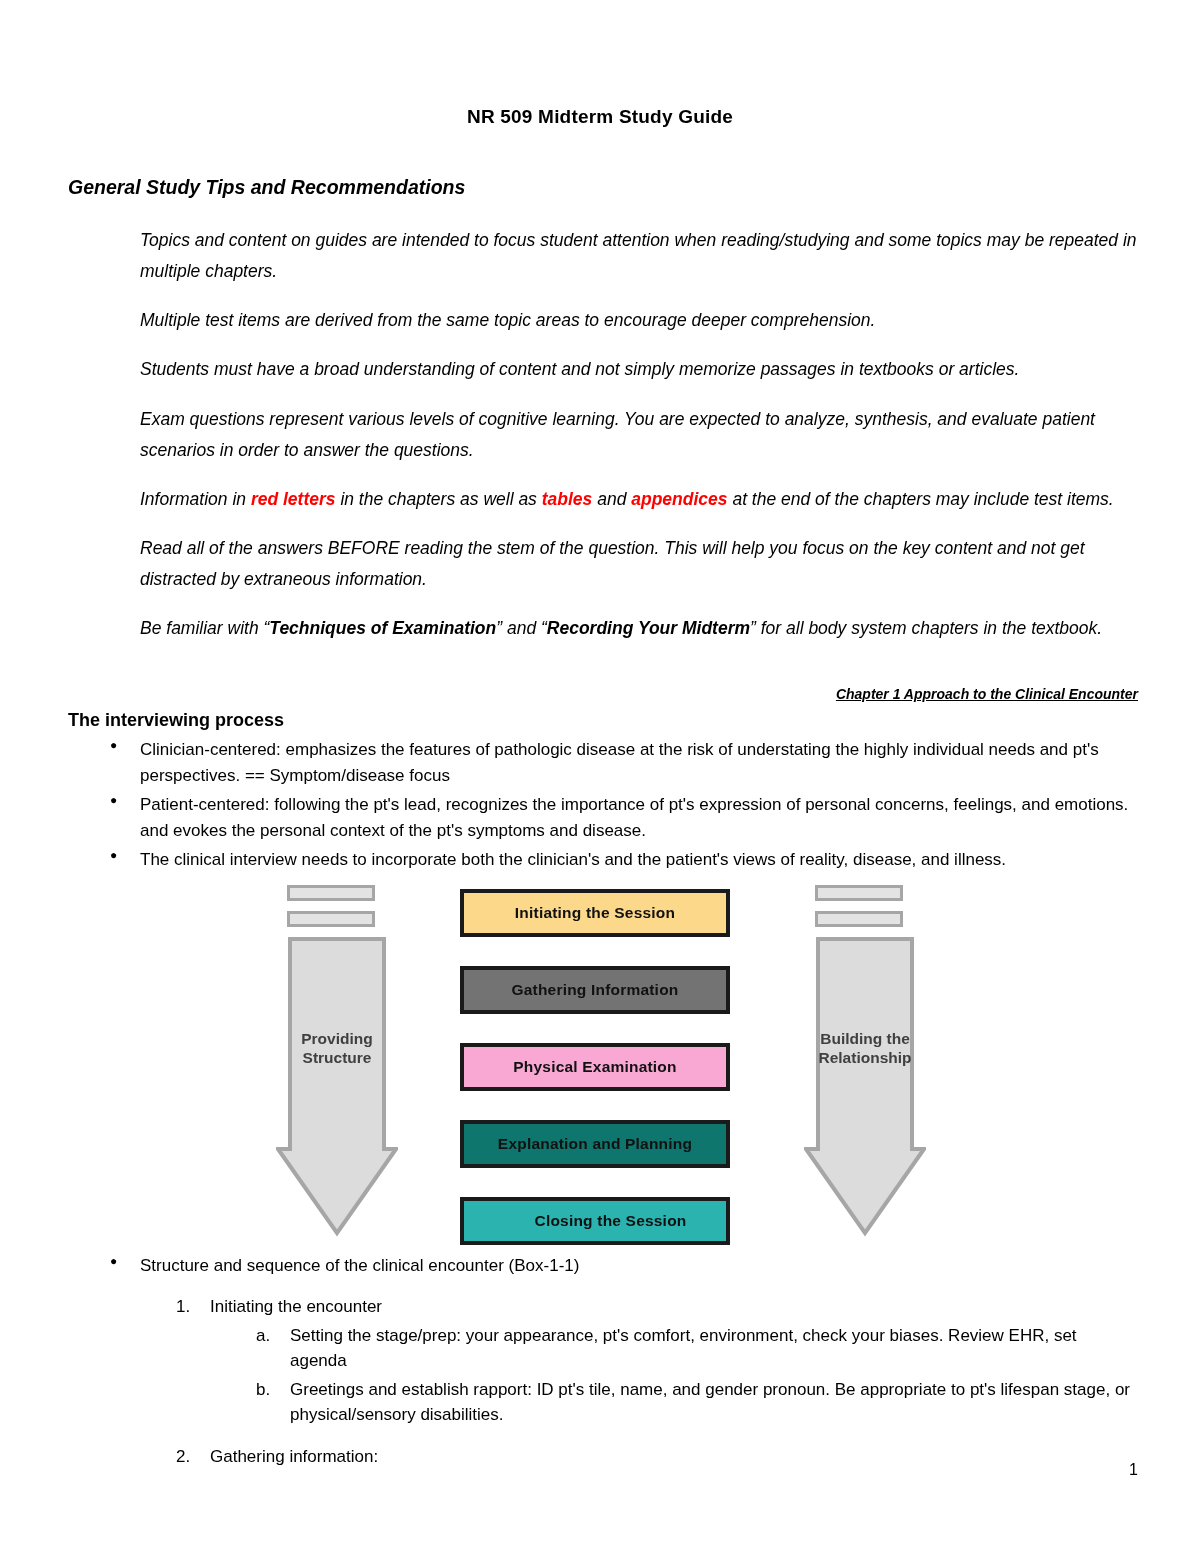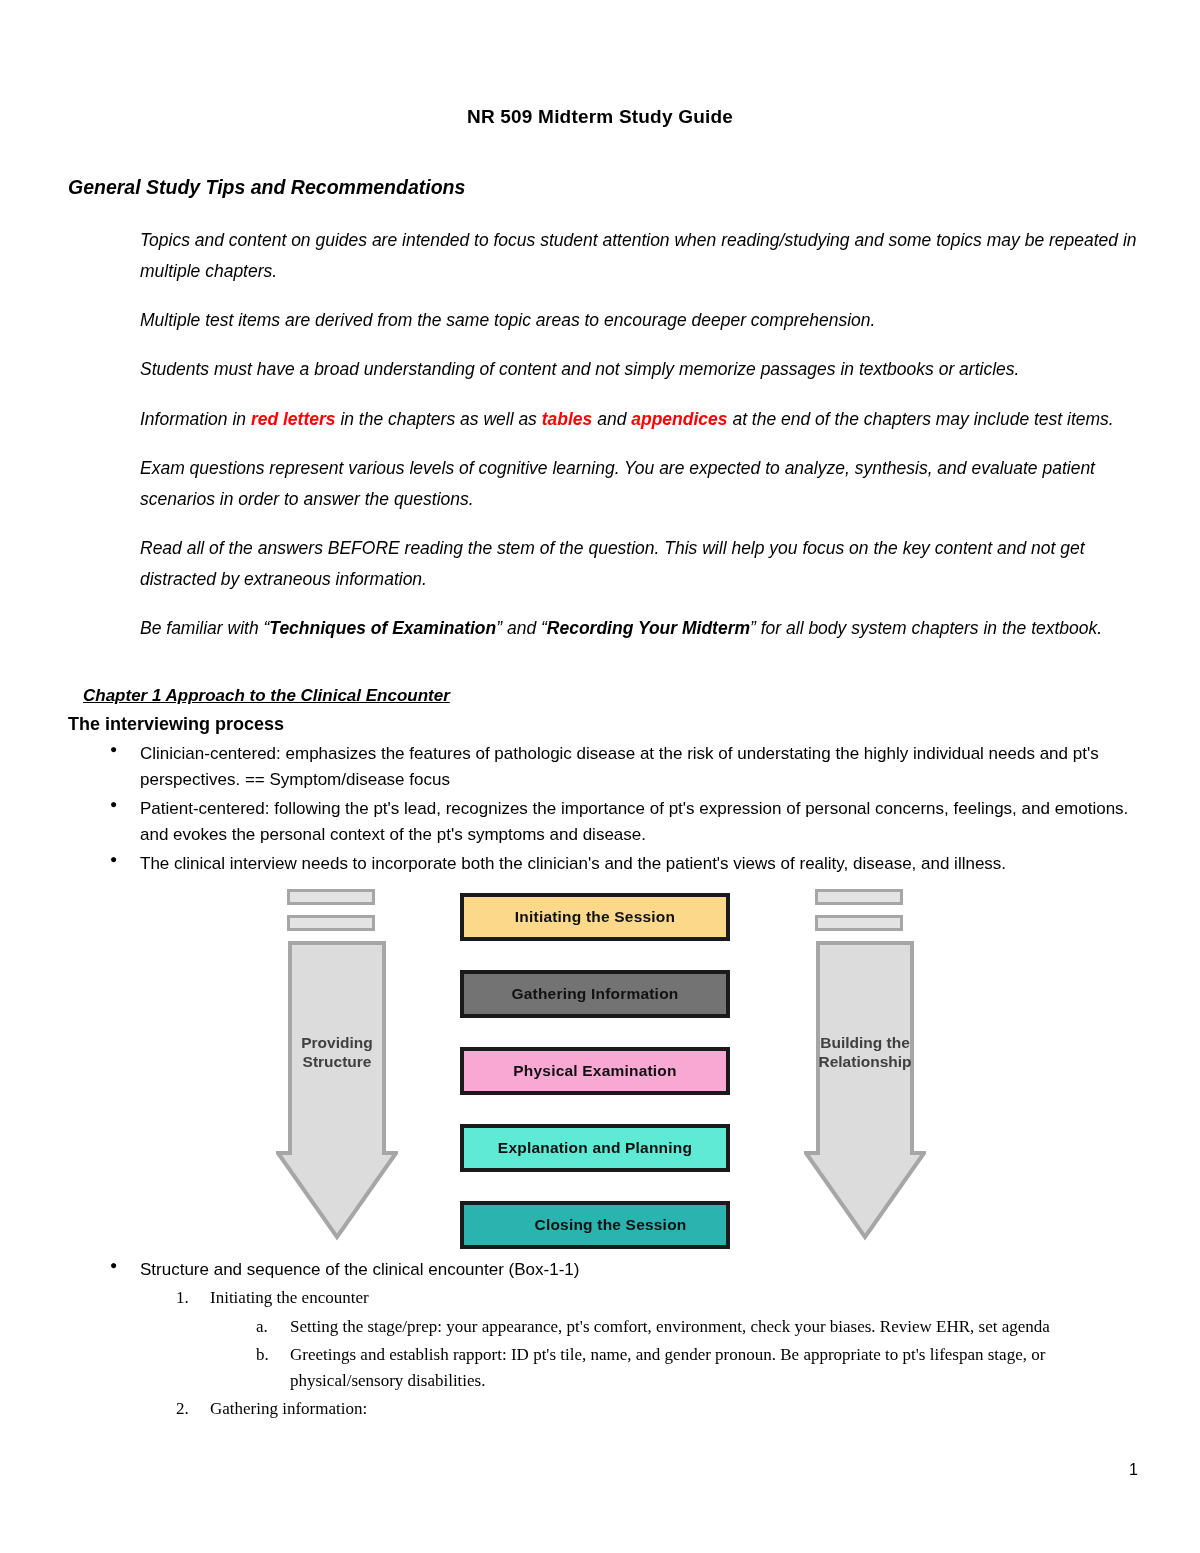--- a/index.html
+++ b/index.html
@@ -56,22 +56,23 @@
     font-weight: bold;
     font-style: italic;
   }
   .b-italic { font-weight: bold; font-style: italic; }
 
   
   .chapter-heading {
     font-weight: bold;
     font-style: italic;
     text-decoration: underline;
-    font-size: 17px;
-    margin: 42px 0 0 21px;
+    font-size: 14px;
+    margin: 42px 0 0 14px;
+    text-align: right;
   }
   .sub-heading {
     font-weight: bold;
     font-size: 18px;
     margin: 8px 0 0 6px;
   }
 
   
   ul.bullets {
     list-style: none;
@@ -98,23 +99,22 @@
     list-style: none;
     margin: 2px 0 0 0;
     padding: 0 0 0 28px;
     counter-reset: numitem;
   }
   ol.num > li {
     position: relative;
     font-size: 17px;
     line-height: 1.5;
     padding-left: 42px;
-    margin-top: 3px;
+    margin-top: 16px;
     counter-increment: numitem;
-    font-family: Liberation Serif, serif;
   }
   ol.num > li::before {
     content: counter(numitem) ".";
     position: absolute;
     left: 8px;
     top: 0;
   }
 
   ol.alpha {
     list-style: none;
@@ -223,23 +223,23 @@
 
   <h1 class="doc-title">NR 509 Midterm Study Guide</h1>
 
   <h2 class="section-heading">General Study Tips and Recommendations</h2>
 
   <div class="tips">
     <p class="tip-p">Topics and content on guides are intended to focus student attention when reading/studying and some topics may be repeated in multiple chapters.</p>
     <p class="tip-p">Multiple test items are derived from the same topic areas to encourage deeper comprehension.</p>
     <p class="tip-p">Students must have a broad understanding of content and not simply memorize passages in textbooks or articles.</p>
 
+    <p class="tip-p">Exam questions represent various levels of cognitive learning. You are expected to analyze, synthesis, and evaluate patient scenarios in order to answer the questions.</p>
+
     <p class="tip-p"><span>Information in </span><span class="red-bold">red letters</span><span> in the chapters as well as </span><span class="red-bold">tables</span><span> and </span><span class="red-bold">appendices</span><span> at the end of the chapters may include test items.</span></p>
-
-    <p class="tip-p">Exam questions represent various levels of cognitive learning. You are expected to analyze, synthesis, and evaluate patient scenarios in order to answer the questions.</p>
     <p class="tip-p">Read all of the answers BEFORE reading the stem of the question. This will help you focus on the key content and not get distracted by extraneous information.</p>
 
     <p class="tip-p"><span>Be familiar with “</span><span class="b-italic">Techniques of Examination</span><span>” and “</span><span class="b-italic">Recording Your Midterm</span><span>” for all body system chapters in the textbook.</span></p>
   </div>
 
   <h2 class="chapter-heading">Chapter 1 Approach to the Clinical Encounter</h2>
   <h3 class="sub-heading">The interviewing process</h3>
 
   <ul class="bullets">
     <li>Clinician-centered: emphasizes the features of pathologic disease at the risk of understating the highly individual needs and pt's perspectives. == Symptom/disease focus</li>
@@ -260,21 +260,21 @@
       <div class="arrow-label">Providing Structure</div>
     </div>
 
     <div class="steps">
       <div class="step-box" style="background: rgb(252, 216, 138);">Initiating the Session</div>
       <div class="step-gap"></div>
       <div class="step-box" style="background: #737373;">Gathering Information</div>
       <div class="step-gap"></div>
       <div class="step-box" style="background: #f9a8d4;">Physical Examination</div>
       <div class="step-gap"></div>
-      <div class="step-box" style="background: #5eead4;">Explanation and Planning</div>
+      <div class="step-box" style="background: #0f766e;">Explanation and Planning</div>
       <div class="step-gap"></div>
       <div class="step-box" style="background: rgb(43, 179, 175); padding-left: 31px;">Closing the Session</div>
     </div>
 
     <div class="arrow-col right">
       <div class="cap-bar b1"></div>
       <div class="cap-bar b2"></div>
       <div class="arrow-shape">
         <svg width="122" height="300" viewBox="0 0 122 300">
           <polygon points="14,2 108,2 108,212 120,212 61,296 2,212 14,212" fill="#dcdcdc" stroke="#a6a6a6" stroke-width="4" stroke-linejoin="miter"></polygon>

